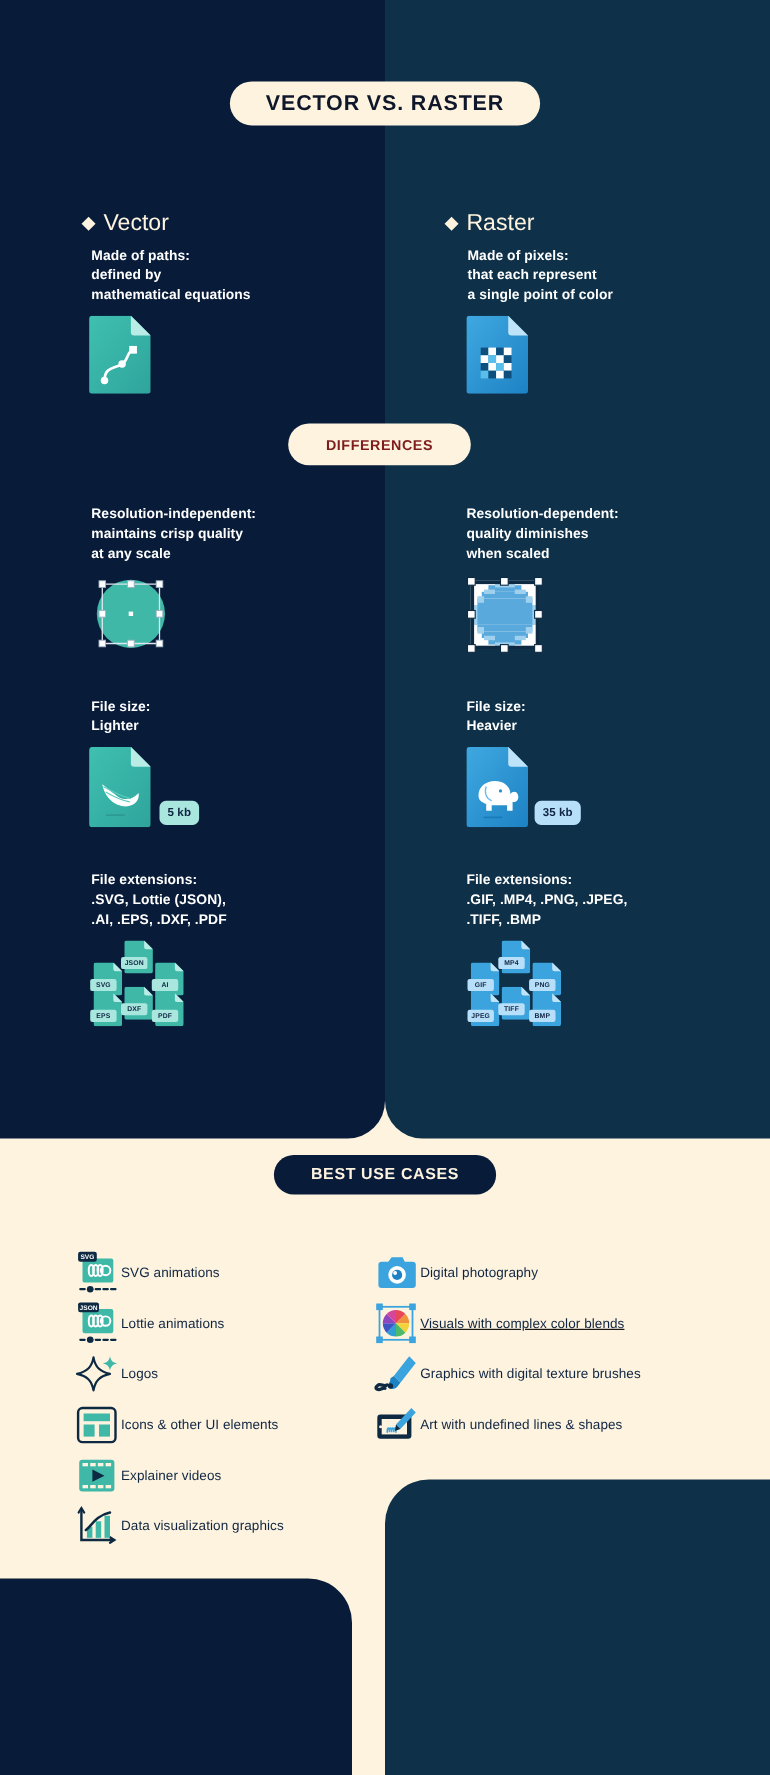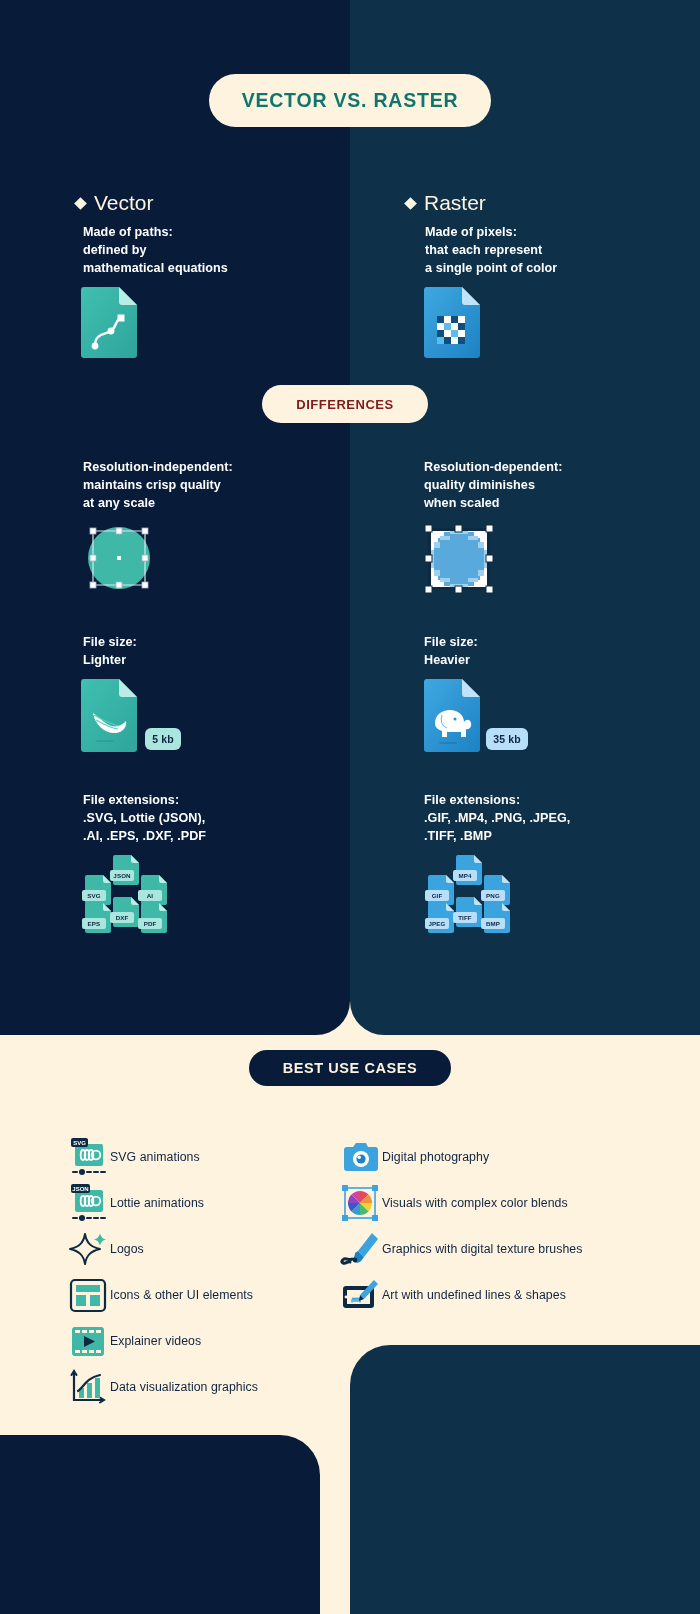--- a/index.html
+++ b/index.html
@@ -45,23 +45,23 @@
     position: absolute;
     display: flex;
     align-items: center;
     justify-content: center;
     border-radius: 999px;
     letter-spacing: 0.04em;
     font-weight: bold;
   }
   .pill-title {
     left: 209px; top: 74px;
-    width: 282px; height: 53px;
+    width: 282px; height: 40px;
     background: #fdf3df;
-    color: #0f766e;
+    color: #0f172a;
     font-size: 19.5px;
   }
   .pill-diff {
     left: 262px; top: 385px;
     width: 166px; height: 38px;
     background: #fdf3df;
     color: #7f1d1d;
     font-size: 13px;
   }
   .pill-best {
@@ -590,21 +590,21 @@
         <svg width="42" height="42" viewBox="0 0 42 42">
           <path d="M5 14 A3 3 0 0 1 8 11 L14 11 L17 7 L27 7 L29 11 L36 11 A3 3 0 0 1 39 14 L39 32 A3 3 0 0 1 36 35 L8 35 A3 3 0 0 1 5 32 Z" fill="#3ba3dd"></path>
           <circle cx="22" cy="23" r="8" fill="#ffffff"></circle>
           <circle cx="22" cy="23" r="4.6" fill="#1d82c4"></circle>
           <circle cx="20.2" cy="21.2" r="1.8" fill="#ffffff"></circle>
         </svg>
       </div>
       <div class="ui-label">Digital photography</div>
     </div>
 
-    <div class="useitem" style="left:0; top:46px;">
+    <div class="useitem" style="left:0; top:46px;text-decoration:underline;">
       <div class="ui-icon">
         <svg width="42" height="42" viewBox="0 0 42 42">
           <rect x="6" y="6" width="30" height="30" fill="none" stroke="#3ba3dd" stroke-width="1.6"></rect>
           <g transform="translate(21,21)">
             <path d="M0 0 L0 -12 A12 12 0 0 1 8.5 -8.5 Z" fill="#e8475a"></path>
             <path d="M0 0 L8.5 -8.5 A12 12 0 0 1 12 0 Z" fill="#f0913c"></path>
             <path d="M0 0 L12 0 A12 12 0 0 1 8.5 8.5 Z" fill="#f2d33c"></path>
             <path d="M0 0 L8.5 8.5 A12 12 0 0 1 0 12 Z" fill="#4cb96b"></path>
             <path d="M0 0 L0 12 A12 12 0 0 1 -8.5 8.5 Z" fill="#2e9fd4"></path>
             <path d="M0 0 L-8.5 8.5 A12 12 0 0 1 -12 0 Z" fill="#3d56c4"></path>

